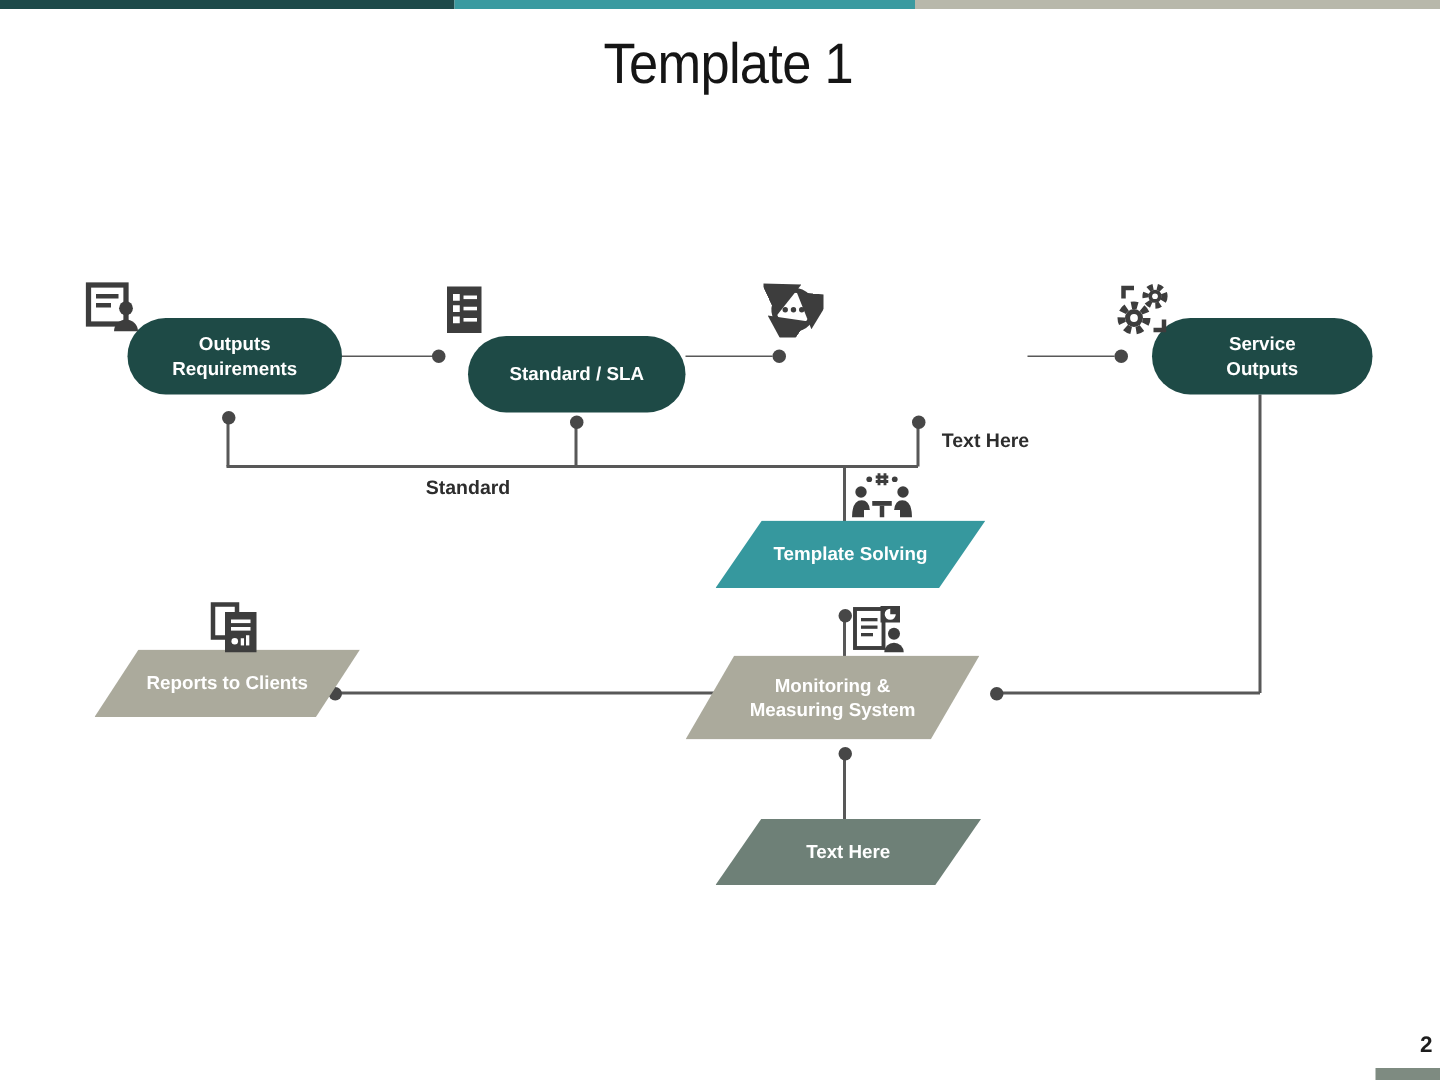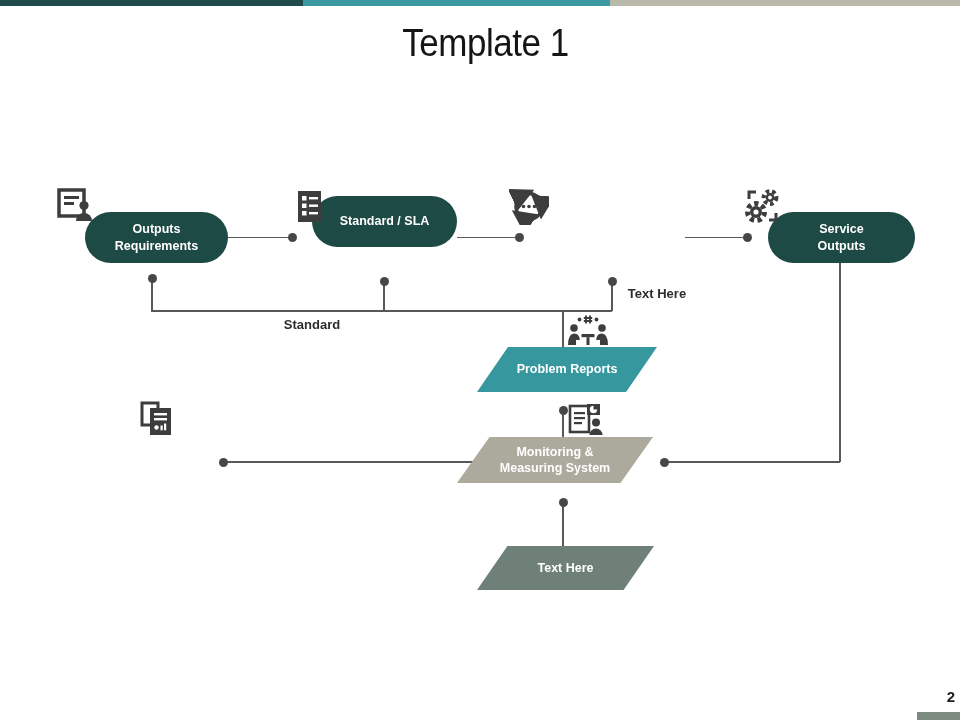--- a/index.html
+++ b/index.html
@@ -77,26 +77,27 @@
   <div class="dot" style="left:147.5px;top:274px;"></div>
   <div class="dot" style="left:379.5px;top:276.5px;"></div>
   <div class="dot" style="left:607.5px;top:276.5px;"></div>
   <div class="dot" style="left:558.5px;top:405.5px;"></div>
   <div class="dot" style="left:218.5px;top:457.5px;"></div>
   <div class="dot" style="left:659.5px;top:457.5px;"></div>
   <div class="dot" style="left:558.5px;top:497.5px;"></div>
 
   <div class="oval" style="left:85px;top:212px;width:143px;">Outputs
 Requirements</div>
-  <div class="oval" style="left:312px;top:196px;width:145px;text-align:right;">Standard / SLA</div>
+  <div class="oval" style="left:312px;top:224px;width:145px;text-align:right;">Standard / SLA</div>
   <div class="oval" style="left:768px;top:212px;width:147px;">Service
 Outputs</div>
 
-  <div class="para p-teal skew17" style="left:477px;top:347px;width:180px;height:45px;">Problem Reports</div>
-  <div class="para p-gray skew16" style="left:457px;top:437px;width:196px;height:46px;">Monitoring &amp;
+  <div class="para p-teal skew17" style="left:477px;top:347px;width:180px;height:45px;">Template Solving</div>
+  <div class="para p-gray skew16" style="left:63px;top:433px;width:177px;height:45px;">Reports to Clients</div>
+  <div class="para p-gray skew16" style="left:457px;top:437px;width:196px;height:56px;">Monitoring &amp;
 Measuring System</div>
   <div class="para p-sage skew17" style="left:477px;top:546px;width:177px;height:44px;">Text Here</div>
 
   <div class="lbl" style="left:252px;top:317px;width:120px;">Standard</div>
   <div class="lbl" style="left:617px;top:286px;width:80px;">Text Here</div>
 
   <svg class="icon" style="left:56px;top:188px;" width="38" height="33" viewBox="0 0 38 33">
     <rect x="3" y="2" width="25" height="26" fill="none" stroke="#3d3d3d" stroke-width="3.5"></rect>
     <line x1="8" y1="9.5" x2="23" y2="9.5" stroke="#3d3d3d" stroke-width="3"></line>
     <line x1="8" y1="15.5" x2="18" y2="15.5" stroke="#3d3d3d" stroke-width="3"></line>

